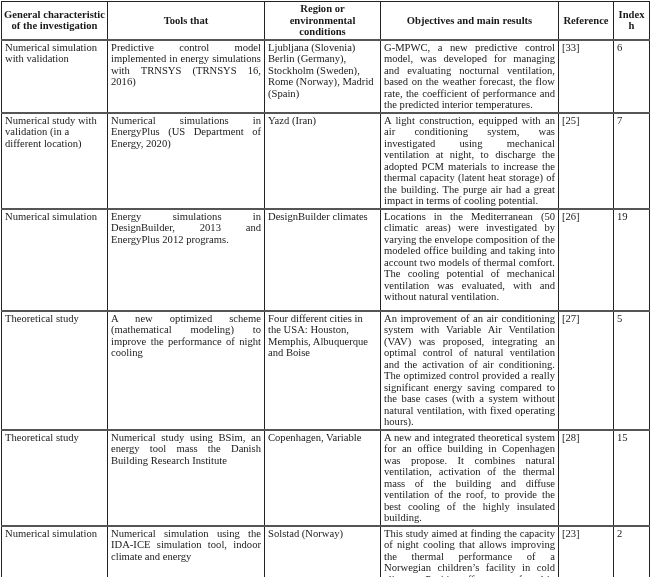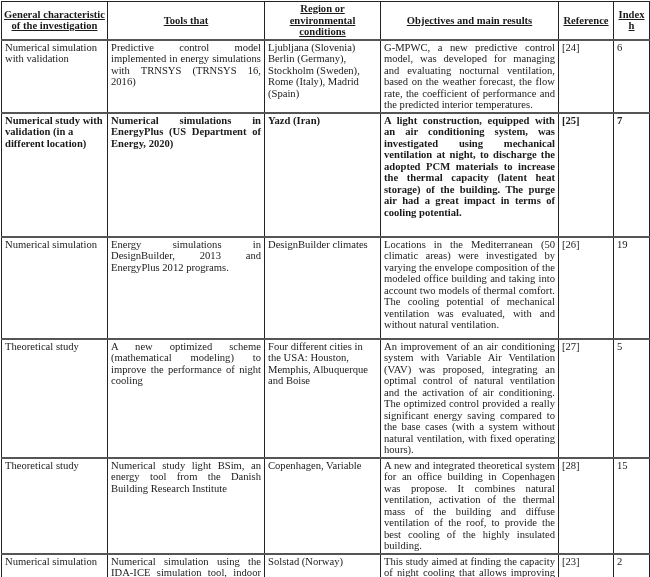--- a/index.html
+++ b/index.html
@@ -28,23 +28,23 @@
   }
   .doc-table tbody tr { border-bottom: 2px solid #555; }
   .just { text-align: justify; }
   .left { text-align: left; }
   col.c1 { width: 106px; }
   col.c2 { width: 157px; }
   col.c3 { width: 116px; }
   col.c4 { width: 178px; }
   col.c5 { width: 55px; }
   col.c6 { width: 36px; }
-  tr.h { height: 31px; text-decoration: underline; }
+  tr.h { height: 31px; }
   tr.r1 { height: 65px; }
-  tr.r2 { height: 124px; font-weight: bold; }
+  tr.r2 { height: 96px; }
   tr.r3 { height: 102px; }
   tr.r4 { height: 104px; }
   tr.r5 { height: 82px; }
   tr.r6 { height: 88px; }
 </style>
 </head>
 <body>
 
 <table class="doc-table">
   <colgroup>
@@ -62,23 +62,23 @@
       <th>Region or environmental conditions</th>
       <th>Objectives and main results</th>
       <th>Reference</th>
       <th>Index h</th>
     </tr>
   </thead>
   <tbody>
     <tr class="r1">
       <td class="left">Numerical simulation with validation</td>
       <td class="just">Predictive control model implemented in energy simulations with TRNSYS (TRNSYS 16, 2016)</td>
-      <td class="left">Ljubljana (Slovenia) Berlin (Germany), Stockholm (Sweden), Rome (Italy), Madrid (Spain)</td>
+      <td class="left">Ljubljana (Slovenia) Berlin (Germany), Stockholm (Sweden), Rome (Norway), Madrid (Spain)</td>
       <td class="just">G-MPWC, a new predictive control model, was developed for managing and evaluating nocturnal ventilation, based on the weather forecast, the flow rate, the coefficient of performance and the predicted interior temperatures.</td>
-      <td class="left">[24]</td>
+      <td class="left">[33]</td>
       <td class="left">6</td>
     </tr>
     <tr class="r2">
       <td class="left">Numerical study with validation (in a different location)</td>
       <td class="just">Numerical simulations in EnergyPlus (US Department of Energy, 2020)</td>
       <td class="left">Yazd (Iran)</td>
       <td class="just">A light construction, equipped with an air conditioning system, was investigated using mechanical ventilation at night, to discharge the adopted PCM materials to increase the thermal capacity (latent heat storage) of the building. The purge air had a great impact in terms of cooling potential.</td>
       <td class="left">[25]</td>
       <td class="left">7</td>
     </tr>
@@ -93,21 +93,21 @@
     <tr class="r4">
       <td class="left">Theoretical study</td>
       <td class="just">A new optimized scheme (mathematical modeling) to improve the performance of night cooling</td>
       <td class="left">Four different cities in the USA: Houston, Memphis, Albuquerque and Boise</td>
       <td class="just">An improvement of an air conditioning system with Variable Air Ventilation (VAV) was proposed, integrating an optimal control of natural ventilation and the activation of air conditioning. The optimized control provided a really significant energy saving compared to the base cases (with a system without natural ventilation, with fixed operating hours).</td>
       <td class="left">[27]</td>
       <td class="left">5</td>
     </tr>
     <tr class="r5">
       <td class="left">Theoretical study</td>
-      <td class="just">Numerical study light BSim, an energy tool from the Danish Building Research Institute</td>
+      <td class="just">Numerical study using BSim, an energy tool mass the Danish Building Research Institute</td>
       <td class="left">Copenhagen, Variable</td>
       <td class="just">A new and integrated theoretical system for an office building in Copenhagen was propose. It combines natural ventilation, activation of the thermal mass of the building and diffuse ventilation of the roof, to provide the best cooling of the highly insulated building.</td>
       <td class="left">[28]</td>
       <td class="left">15</td>
     </tr>
     <tr class="r6">
       <td class="left">Numerical simulation</td>
       <td class="just">Numerical simulation using the IDA-ICE simulation tool, indoor climate and energy</td>
       <td class="left">Solstad (Norway)</td>
       <td class="just">This study aimed at finding the capacity of night cooling that allows improving the thermal performance of a Norwegian children’s facility in cold climates. Positive effects were found in almost all periods of the year.</td>

